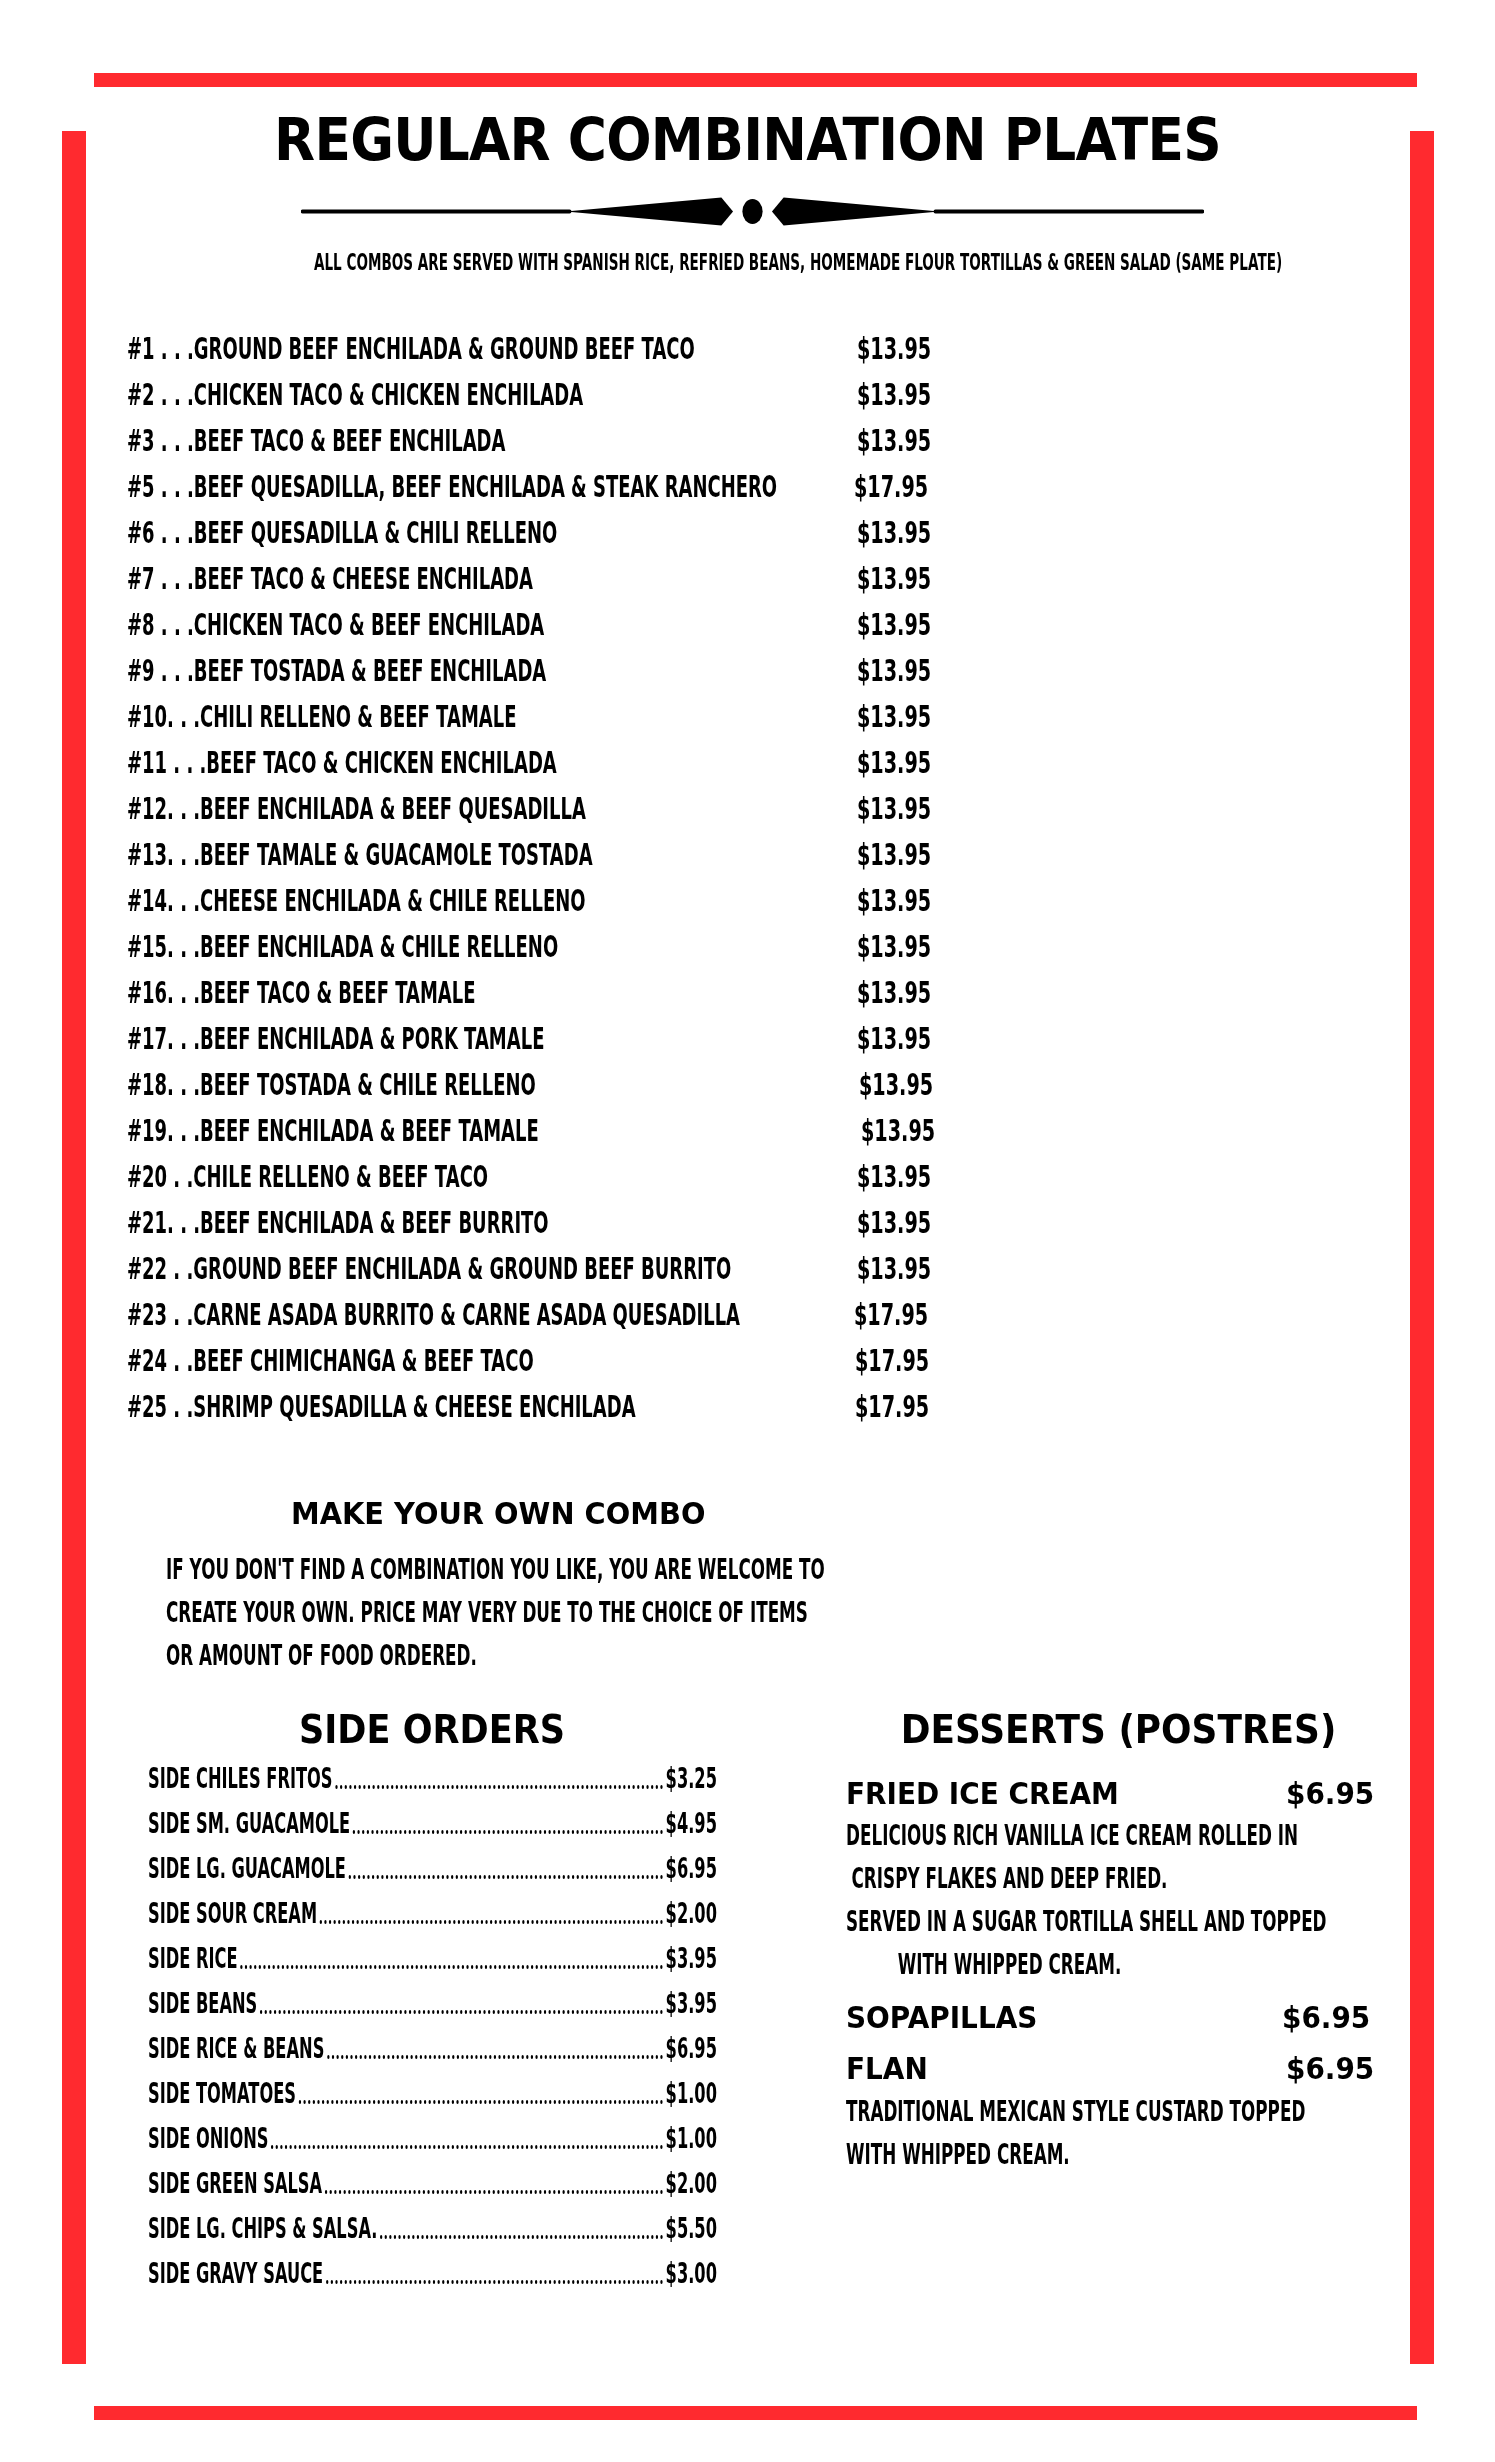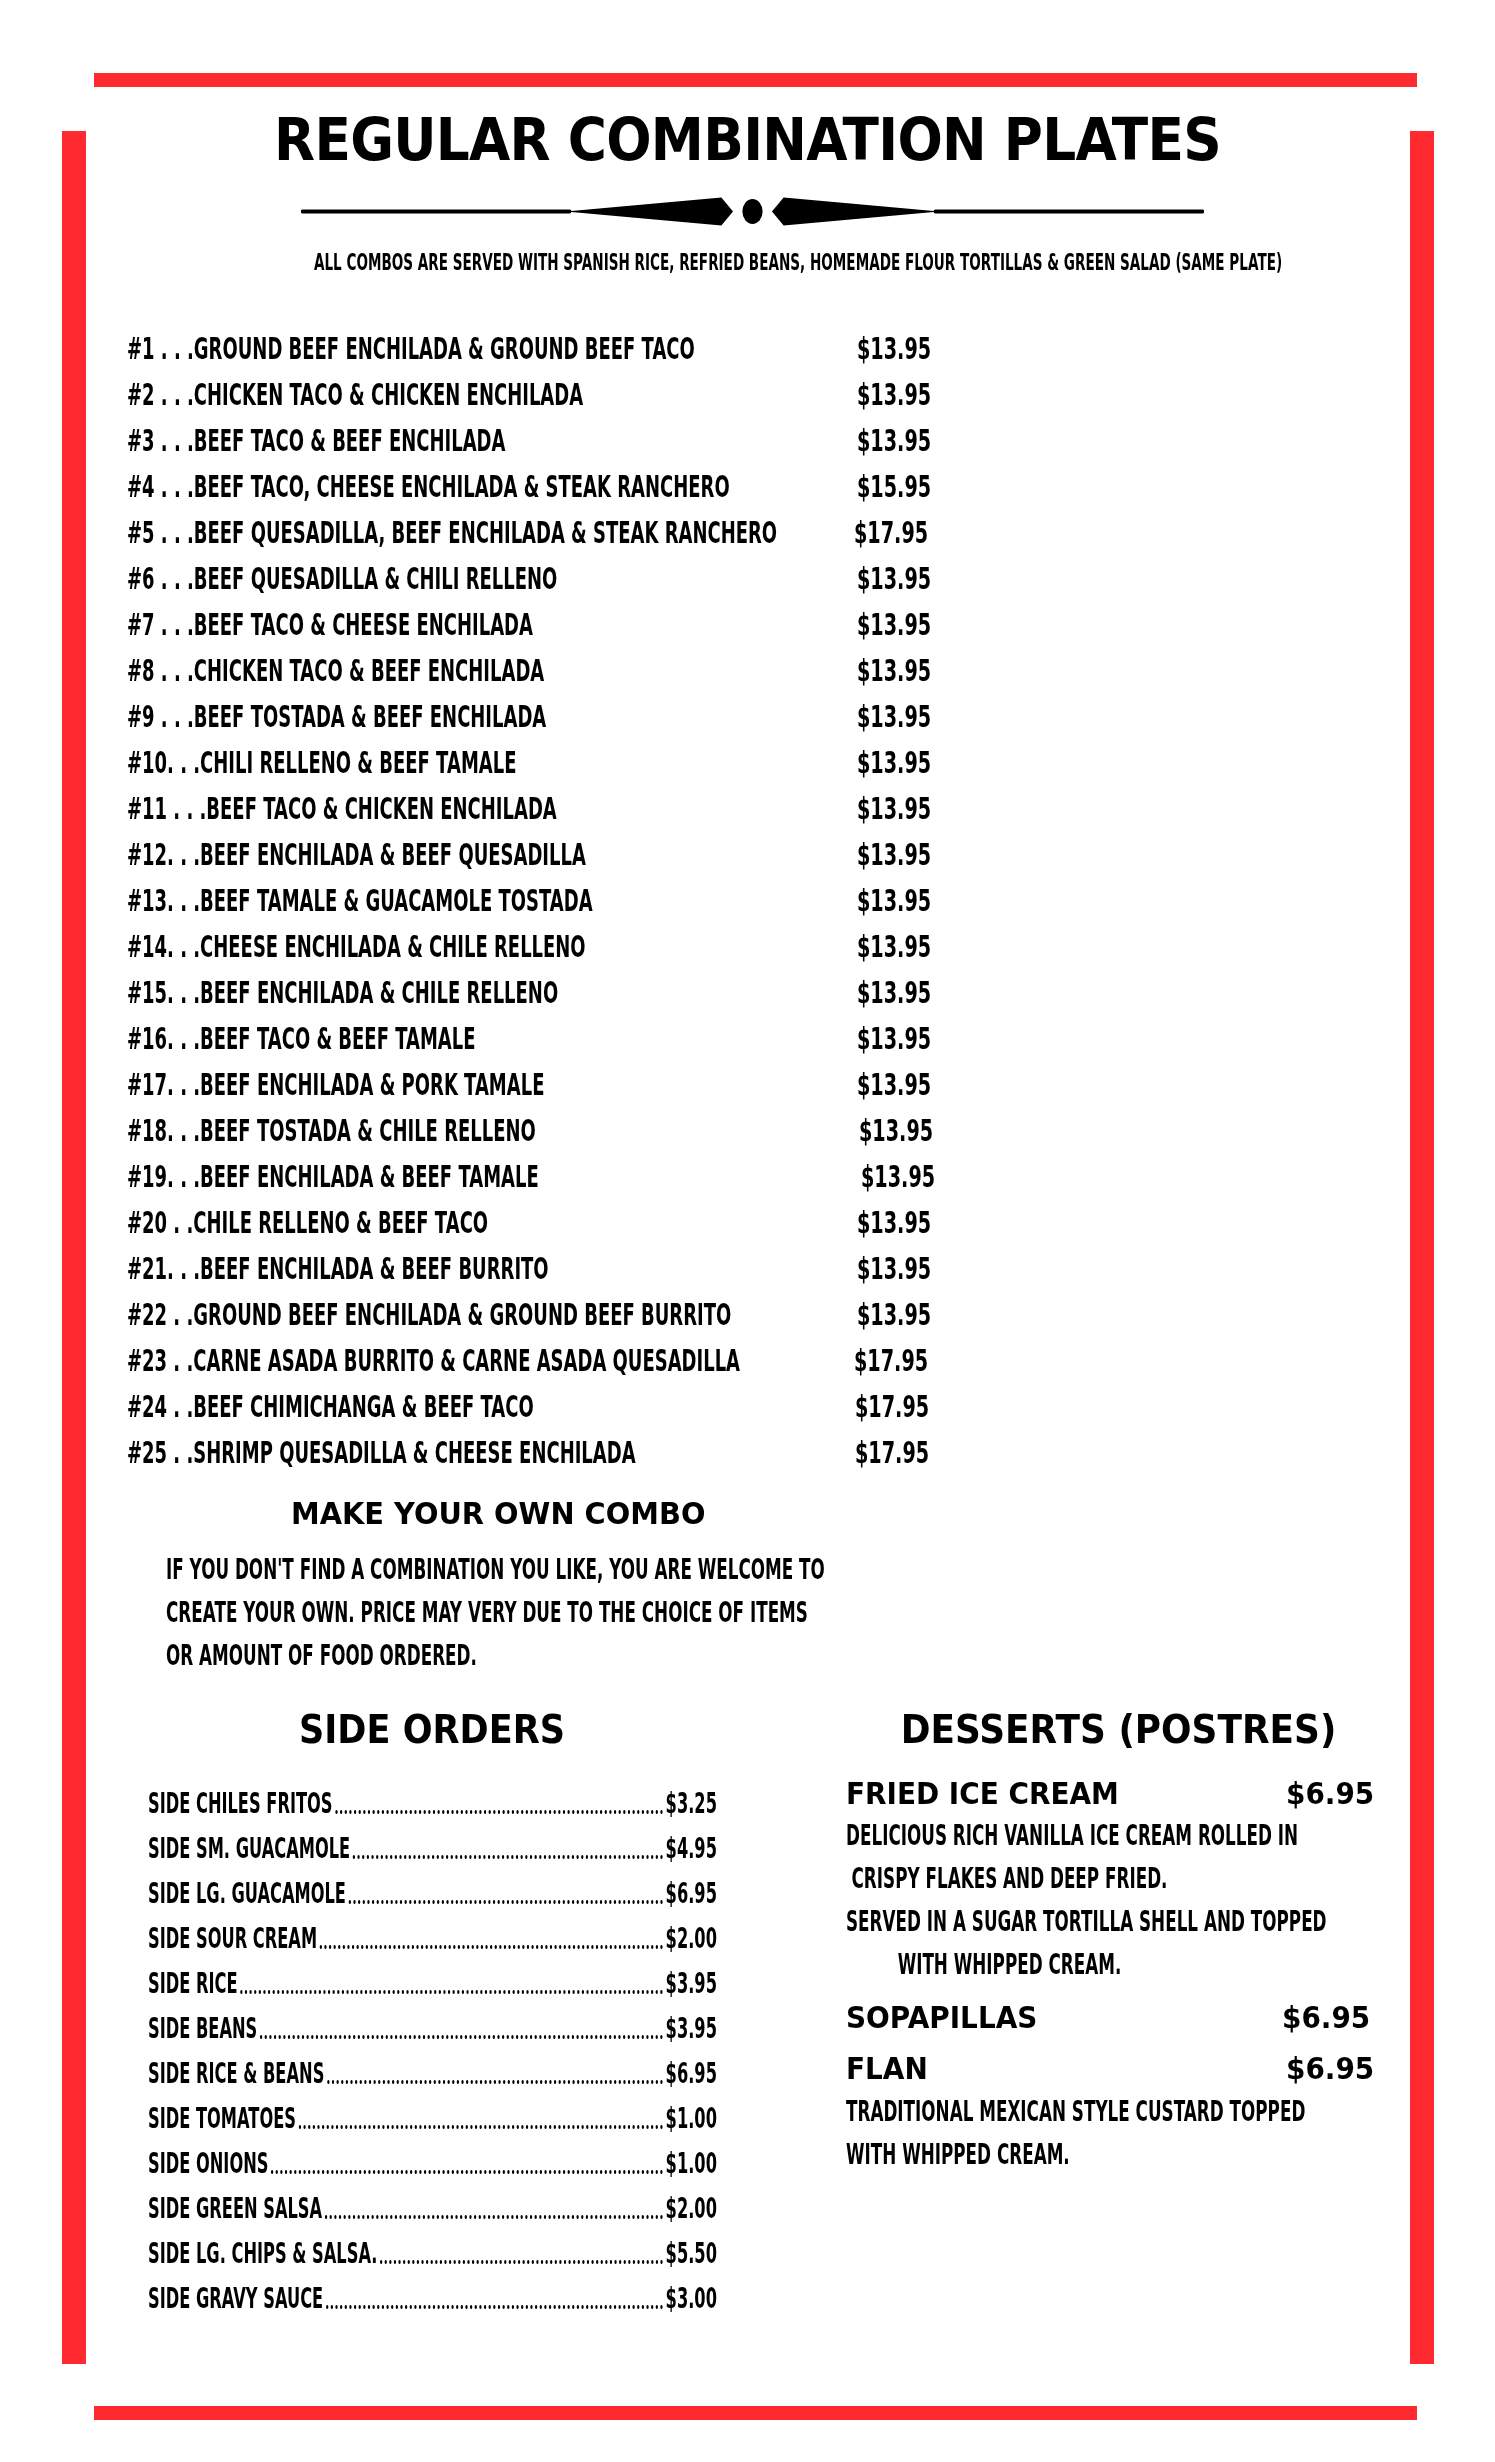--- a/index.html
+++ b/index.html
@@ -53,21 +53,21 @@
       font-family: "DejaVu Sans", sans-serif; font-weight: 700; font-size: 28px; line-height: 39px;
       transform: scaleX(0.6); transform-origin: left center;
     }
 
     .sides { position: absolute; left: 148px; top: 1705px; width: 568px; }
     .section-title {
       text-align: center; font-family: "DejaVu Sans", sans-serif; font-weight: 700;
       font-size: 39px; line-height: 50px; white-space: nowrap;
     }
     .sides .section-title { width: 568px; transform: scaleX(0.9); }
-    .side-list { margin-top: 29px; }
+    .side-list { margin-top: 4px; }
     .side-row { position: relative; height: 45px; }
     .side-text {
       position: absolute; left: 0; top: 0; width: 981px; white-space: nowrap;
       font-family: "DejaVu Sans", sans-serif; font-weight: 700; font-size: 28px; line-height: 39px;
       transform: scaleX(0.58); transform-origin: left center;
       display: flex; align-items: baseline;
     }
     .side-name { flex: none; }
     .side-dots {
       flex: 1 1 auto; overflow: hidden; margin: 0 4.7px;
@@ -121,24 +121,20 @@
     </div>
   <div class="combo-row">
       <span class="combo-label"><span>#2 . . .</span><span>CHICKEN TACO &amp; CHICKEN ENCHILADA</span></span>
       <span class="combo-price">$13.95</span>
     </div>
   <div class="combo-row">
       <span class="combo-label"><span>#3 . . .</span><span>BEEF TACO &amp; BEEF ENCHILADA</span></span>
       <span class="combo-price">$13.95</span>
     </div>
   <div class="combo-row">
-      <span class="combo-label"><span>#4 . . .</span><span>BEEF TACO, CHEESE ENCHILADA &amp; STEAK RANCHERO</span></span>
-      <span class="combo-price">$15.95</span>
-    </div>
-  <div class="combo-row">
       <span class="combo-label"><span>#5 . . .</span><span>BEEF QUESADILLA, BEEF ENCHILADA &amp; STEAK RANCHERO</span></span>
       <span class="combo-price" style="left:727px;">$17.95</span>
     </div>
   <div class="combo-row">
       <span class="combo-label"><span>#6 . . .</span><span>BEEF QUESADILLA &amp; CHILI RELLENO</span></span>
       <span class="combo-price">$13.95</span>
     </div>
   <div class="combo-row">
       <span class="combo-label"><span>#7 . . .</span><span>BEEF TACO &amp; CHEESE ENCHILADA</span></span>
       <span class="combo-price">$13.95</span>

